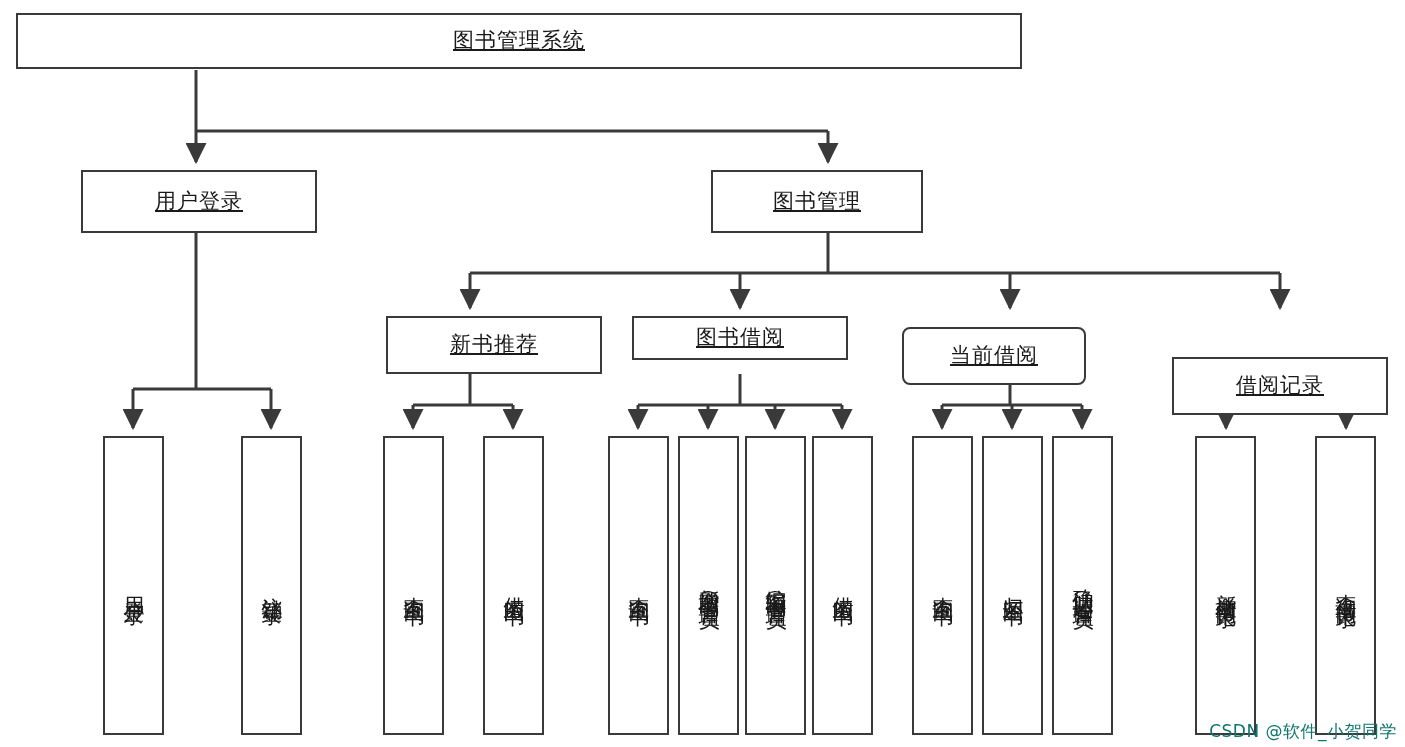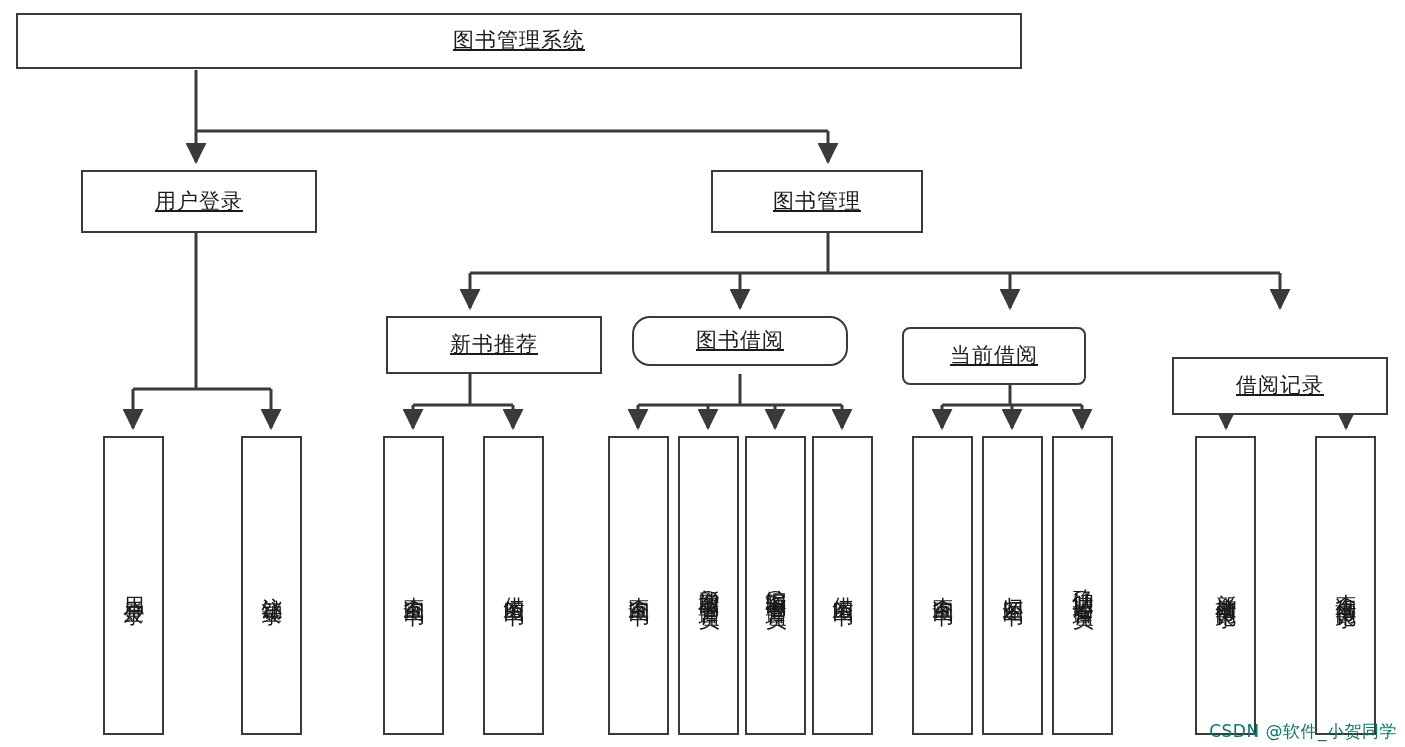--- a/index.html
+++ b/index.html
@@ -129,21 +129,21 @@
   <div class="node horiz" style="left:81px; top:170px; width:236px; height:63px;">
     <span>用户登录</span>
   </div>
   <div class="node horiz" style="left:711px; top:170px; width:212px; height:63px;">
     <span>图书管理</span>
   </div>
 
   <div class="node horiz" style="left:362px; top:316px; width:216px; height:58px;margin-left:24px;">
     <span>新书推荐</span>
   </div>
-  <div class="node horiz" style="left:632px; top:316px; width:216px; height:50px;border-radius:18px;">
+  <div class="node horiz" style="left:632px; top:316px; width:216px; height:44px;">
     <span>图书借阅</span>
   </div>
   <div class="node horiz" style="left:902px; top:327px; width:184px; height:58px;border-radius:8px;">
     <span>当前借阅</span>
   </div>
   <div class="node horiz" style="left:1172px; top:316px; width:216px; height:58px;margin-top:41px;">
     <span>借阅记录</span>
   </div>
 
   <div class="node vert" style="left:103px; top:436px; width:61px; height:299px;">

